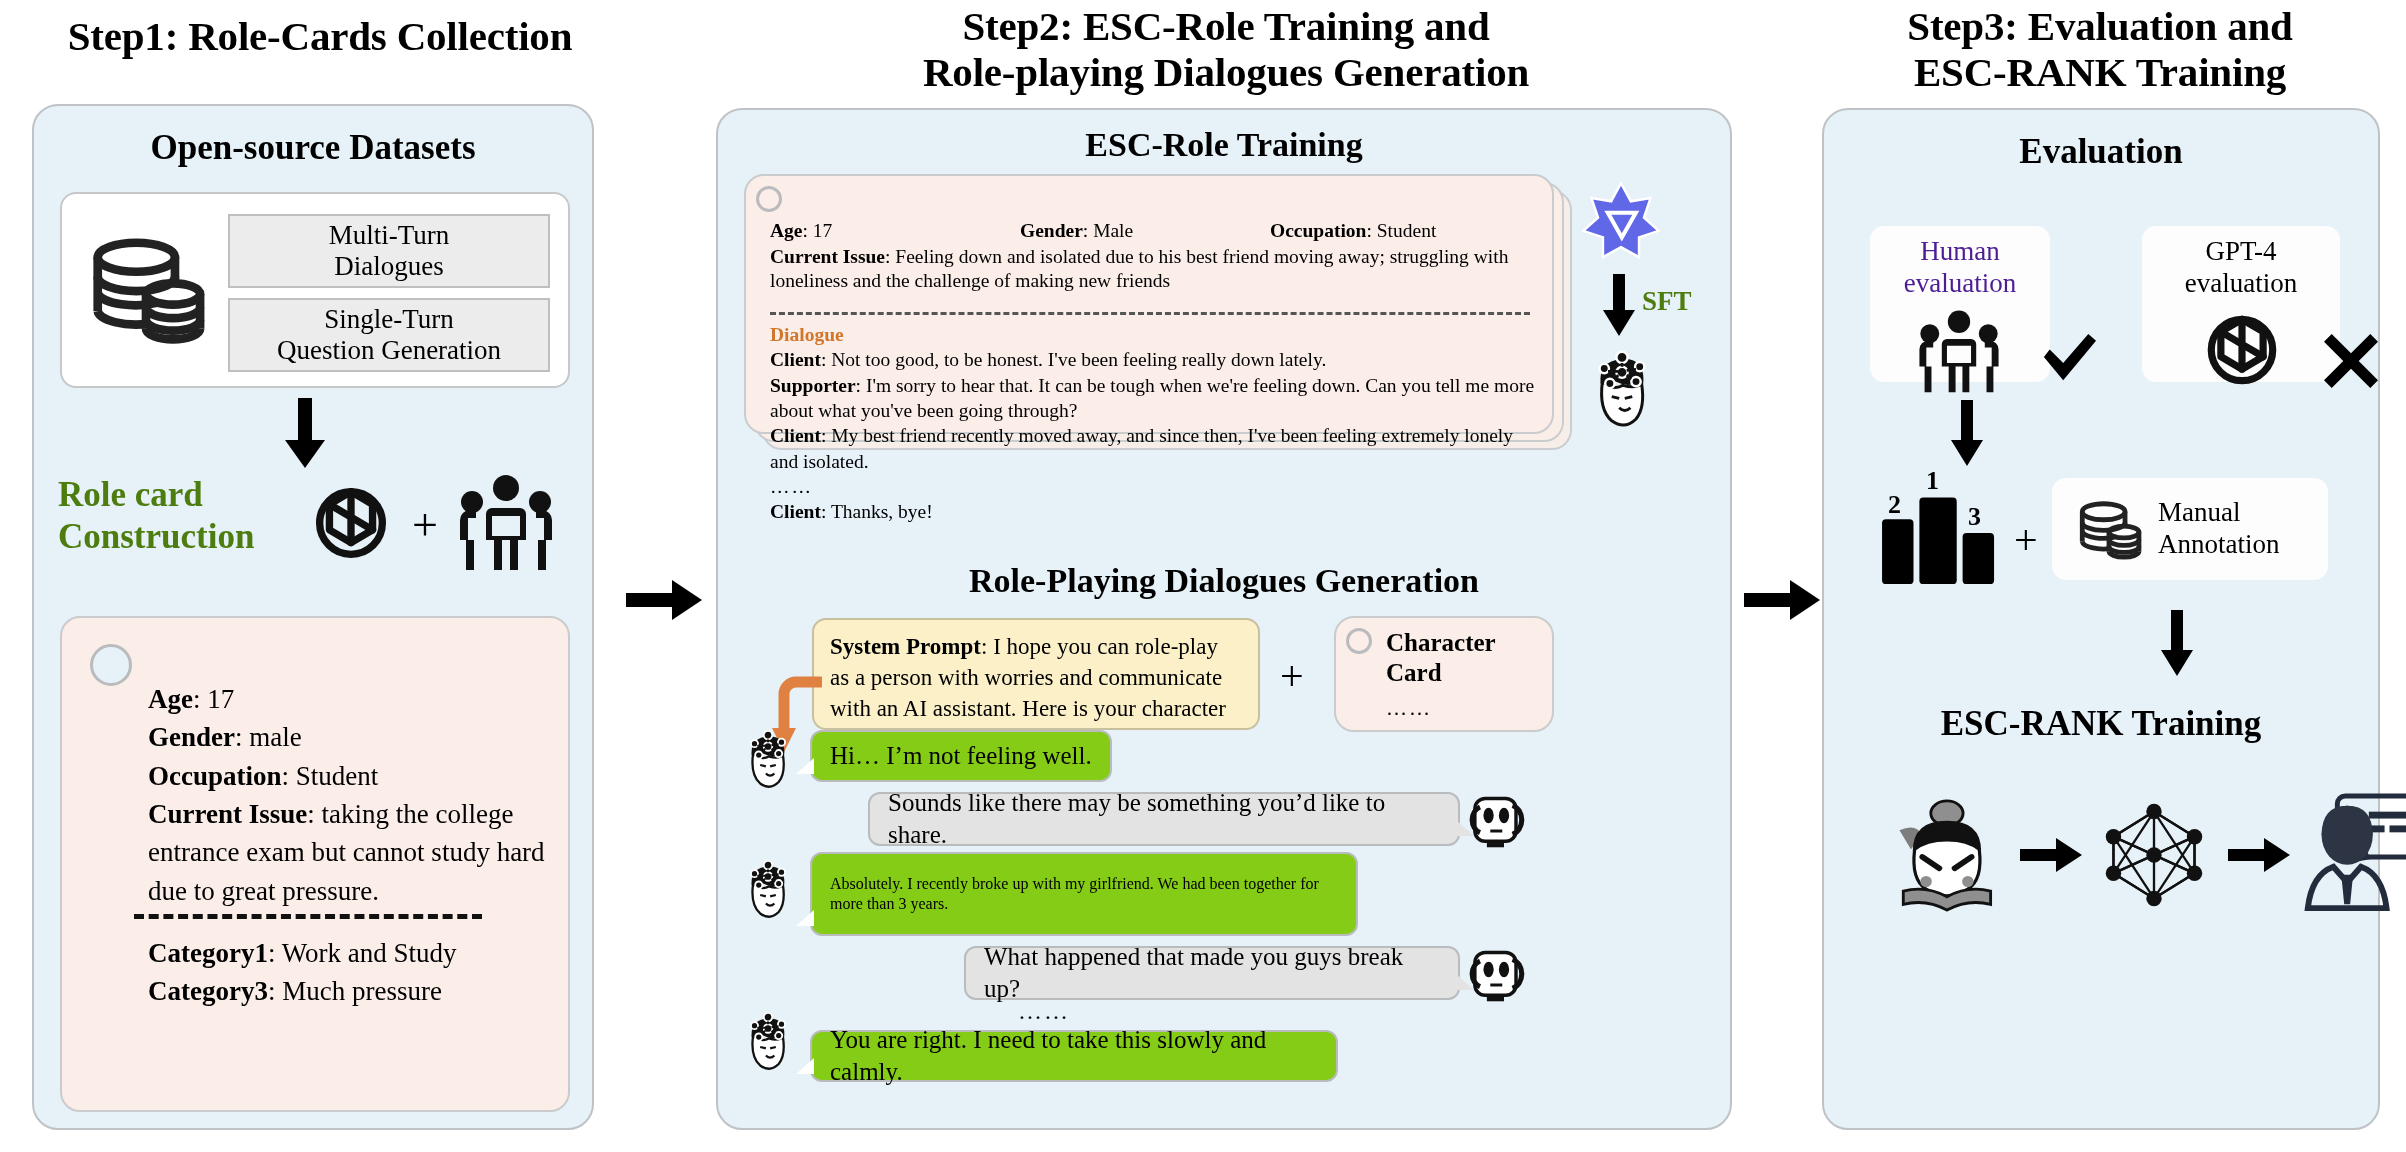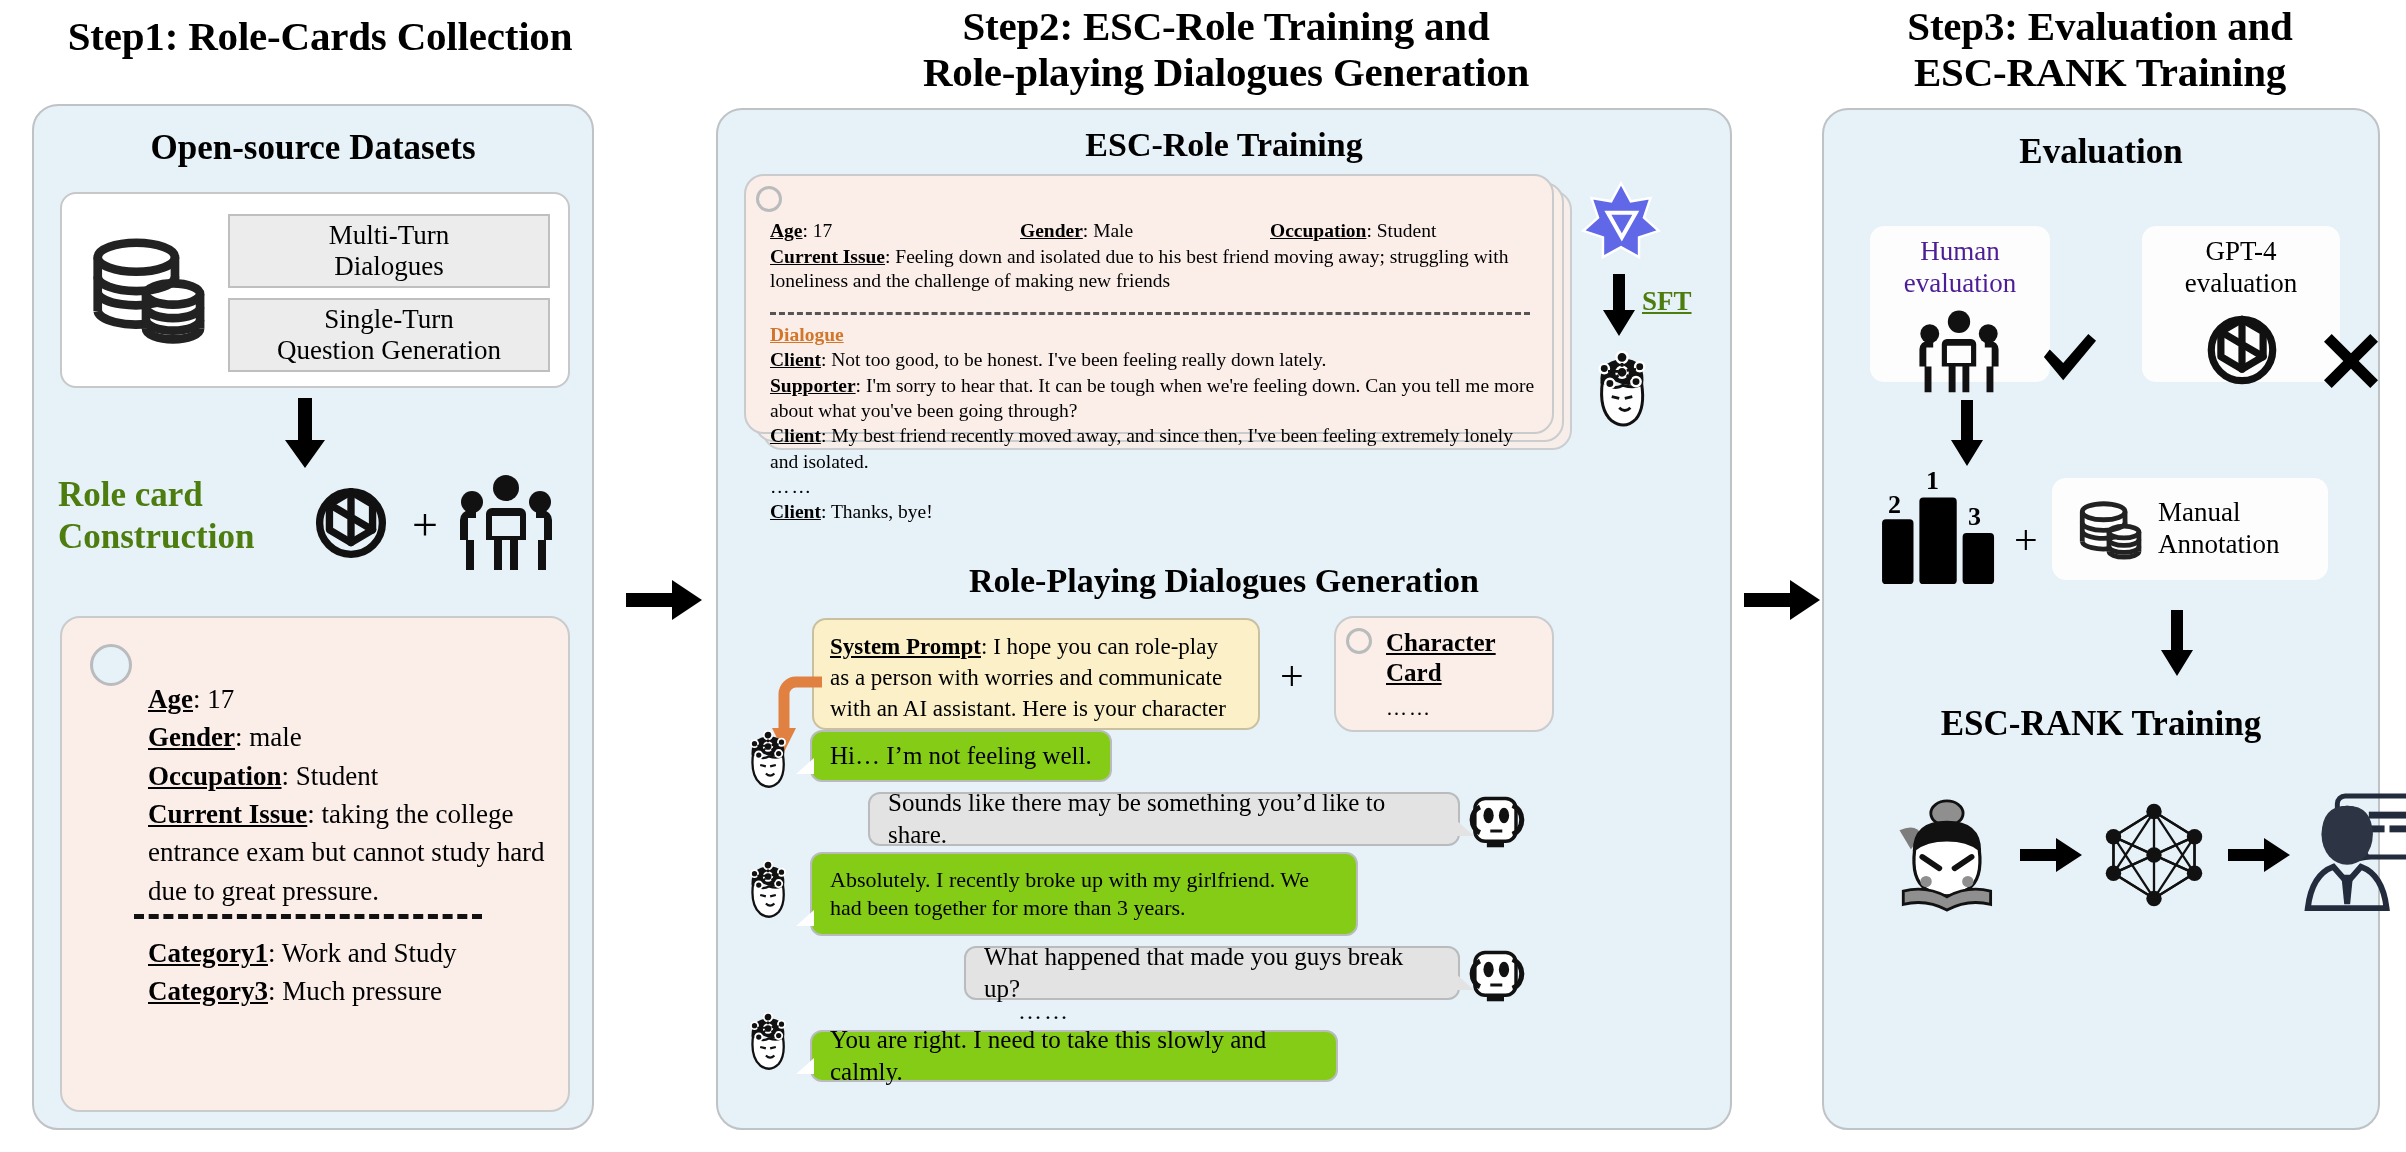--- a/index.html
+++ b/index.html
@@ -87,21 +87,21 @@
     background:#fbf0c8;
     border:2px solid #c9c0a0;
     border-radius:14px;
     line-height:1.34;
   }
 
   .plus { position:absolute; font-weight:400; color:#000; }
 
   .lbl { position:absolute; color:#4d7c0f; }
 
-  .b { font-weight:bold;text-decoration:underline; }
+  .b { font-weight:bold; }
 
   svg { display:block; overflow:visible; }
 </style>
 </head>
 <body>
 
 <div class="stage">
 
   <div class="step-title" style="left:20px; top:14px; width:600px; font-size:41px;">
     <div>Step1: Role-Cards Collection</div>
@@ -393,21 +393,21 @@
             <circle cx="64" cy="20" r="5"></circle>
           <circle cx="45" cy="26" r="6"></circle>
             <circle cx="32" cy="38" r="5"></circle>
             <circle cx="60" cy="36" r="5"></circle>
         </g>
         <g stroke="#111" stroke-width="3" fill="none">
           <path d="M45 16 V20 M30 25 L41 25 M60 23 L50 24 M37 34 L41 29 M55 33 L50 29"></path>
         </g>
       </svg>
     </div>
-    <div class="bubble client" style="left:92px; top:742px; width:548px; height:84px; padding:12px 18px; font-size:22px; line-height:1.26;">
+    <div class="bubble client" style="left:92px; top:742px; width:548px; height:84px; padding:12px 18px; font-size:16px; line-height:1.26;">
       <span>Absolutely. I recently broke up with my girlfriend. We had been together for more than 3 years.</span>
       <span class="tail" style="left:-16px; bottom:8px; border-top:16px solid transparent; border-right:18px solid #ffffff;"></span>
     </div>
 
     <div class="bubble bot" style="left:246px; top:836px; width:496px; height:54px; padding:0 18px; font-size:25px;">
       <span>What happened that made you guys break up?</span>
       <span class="tail" style="right:-16px; bottom:8px; border-top:16px solid transparent; border-left:18px solid #e3e3e3;"></span>
     </div>
     <div style="position:absolute; left:750px; top:832px; width:60px; height:62px;">
       <svg viewBox="0 0 70 72" width="60" height="62">

